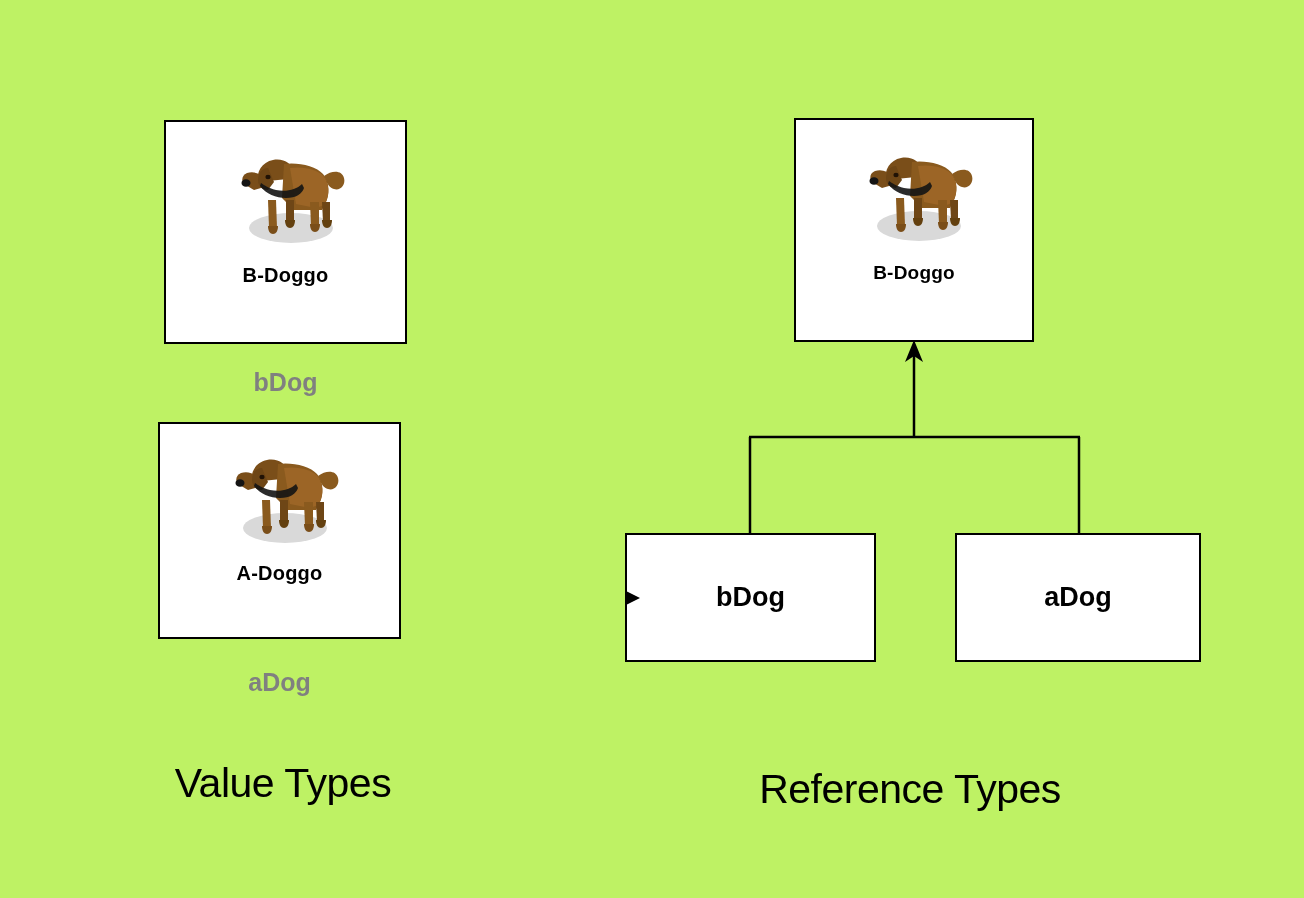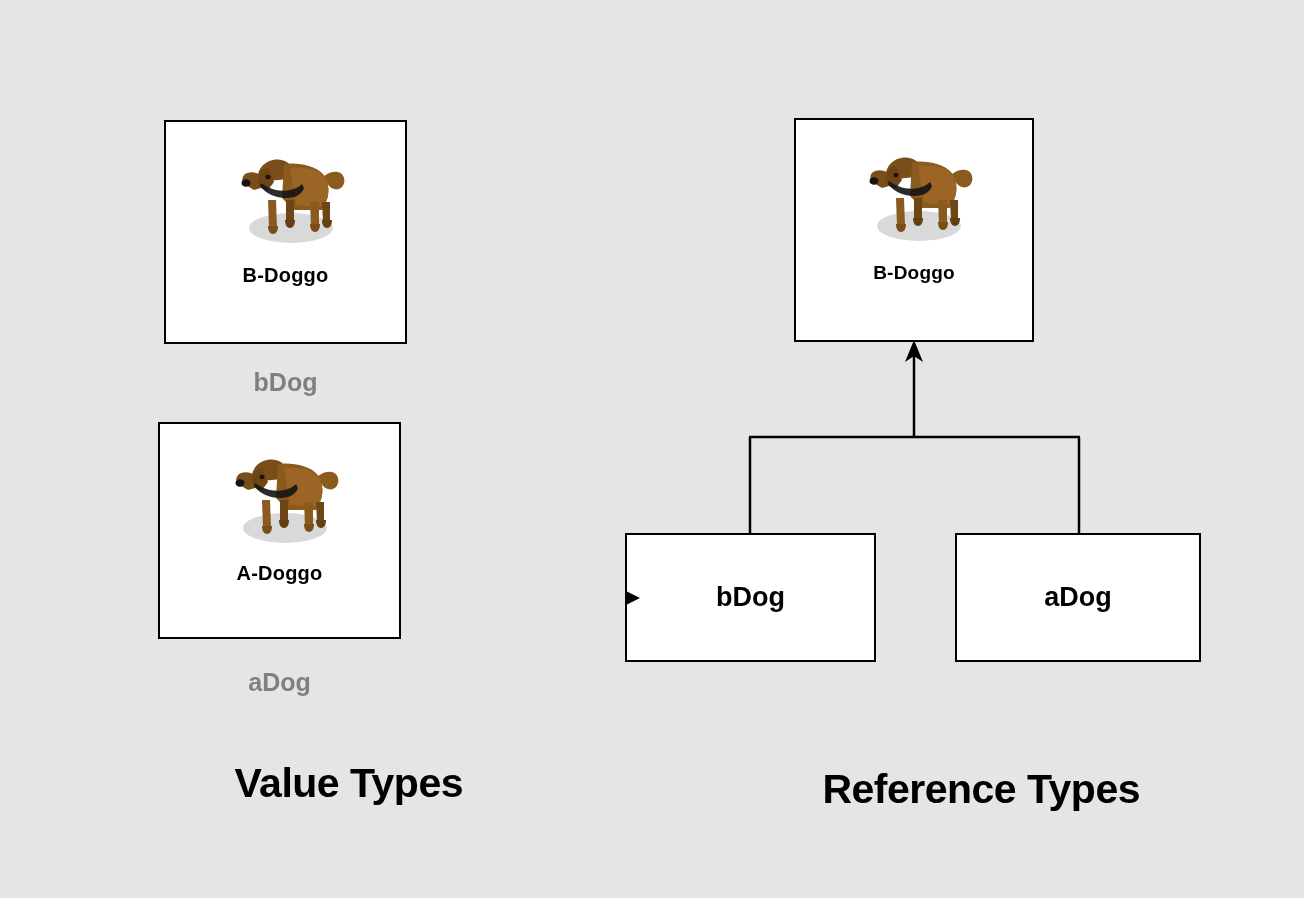--- a/index.html
+++ b/index.html
@@ -9,21 +9,21 @@
     background: #ffffff;
   }
   body {
     font-family: "Liberation Sans", sans-serif;
     -webkit-font-smoothing: antialiased;
   }
   #canvas {
     position: relative;
     width: 1304px;
     height: 898px;
-    background: #e5e5e5;
+    background: #bef264;
     overflow: hidden;
   }
 
   
   .card {
     position: absolute;
     box-sizing: border-box;
     border: 2.5px solid #000000;
     background: #ffffff;
   }
@@ -55,24 +55,24 @@
     font-weight: bold;
     color: #808080;
     white-space: nowrap;
     text-align: center;
   }
 
   
   .section-caption {
     position: absolute;
     font-family: "Liberation Sans", sans-serif;
-    font-weight: bold;
+    font-weight: normal;
     color: #000000;
     white-space: nowrap;
-    text-align: right;
+    text-align: center;
     letter-spacing: -0.5px;
   }
 
   
   .ref-box {
     position: absolute;
     box-sizing: border-box;
     border: 2.5px solid #000000;
     background: #ffffff;
     display: flex;

